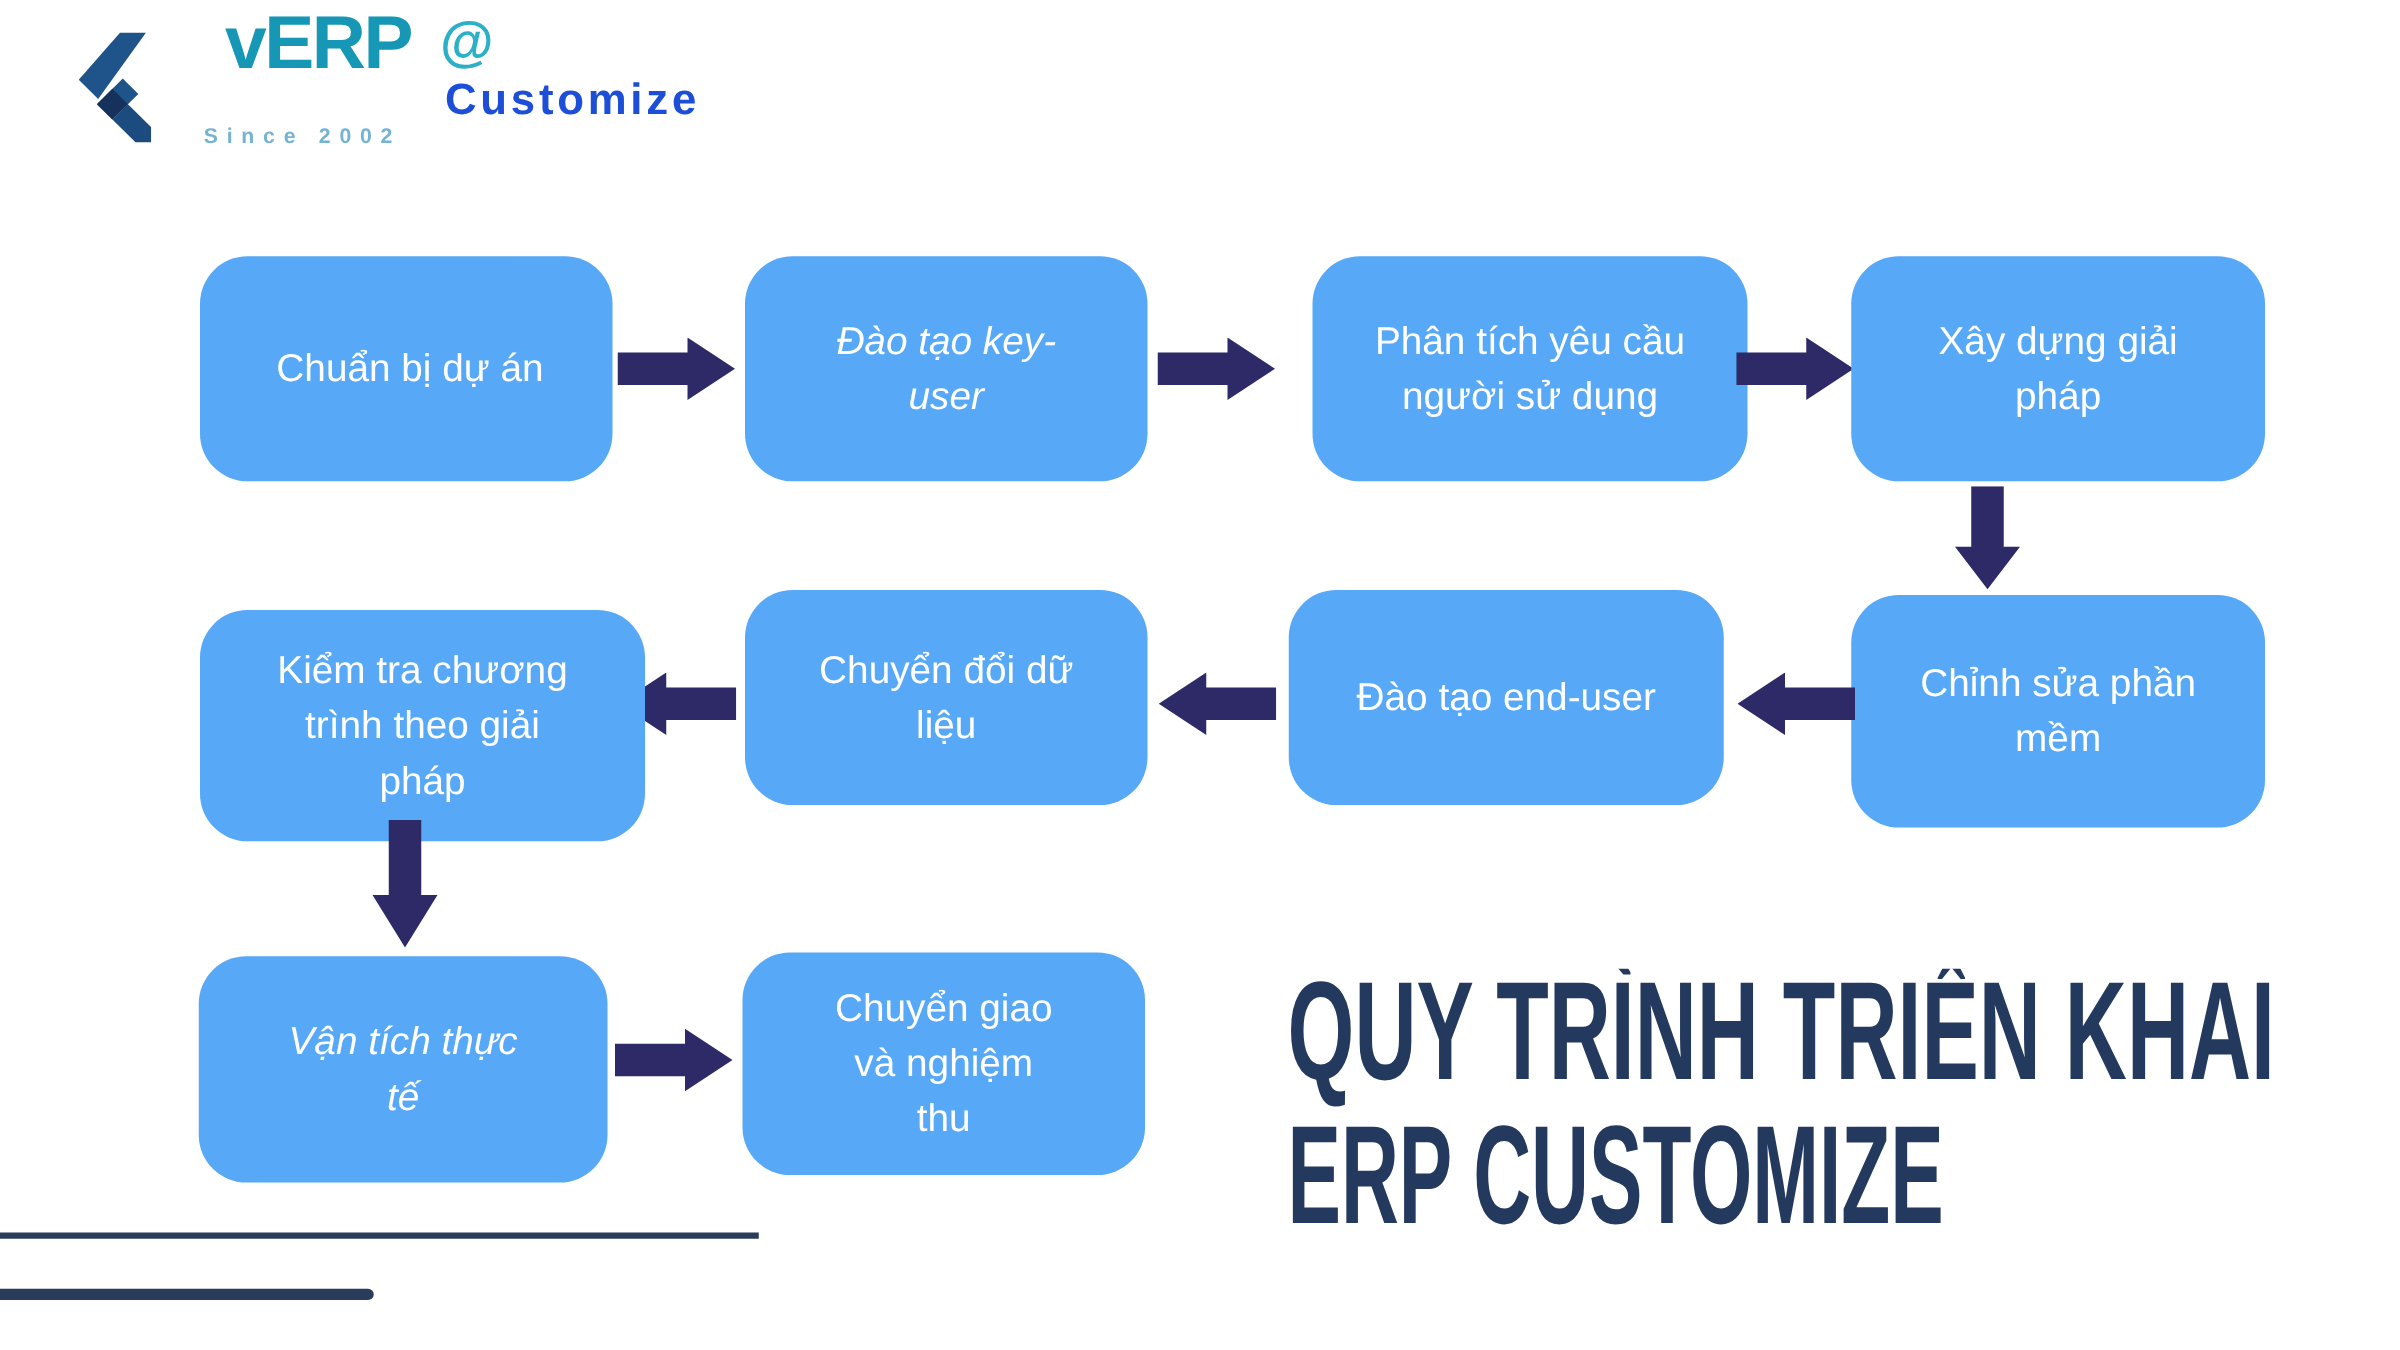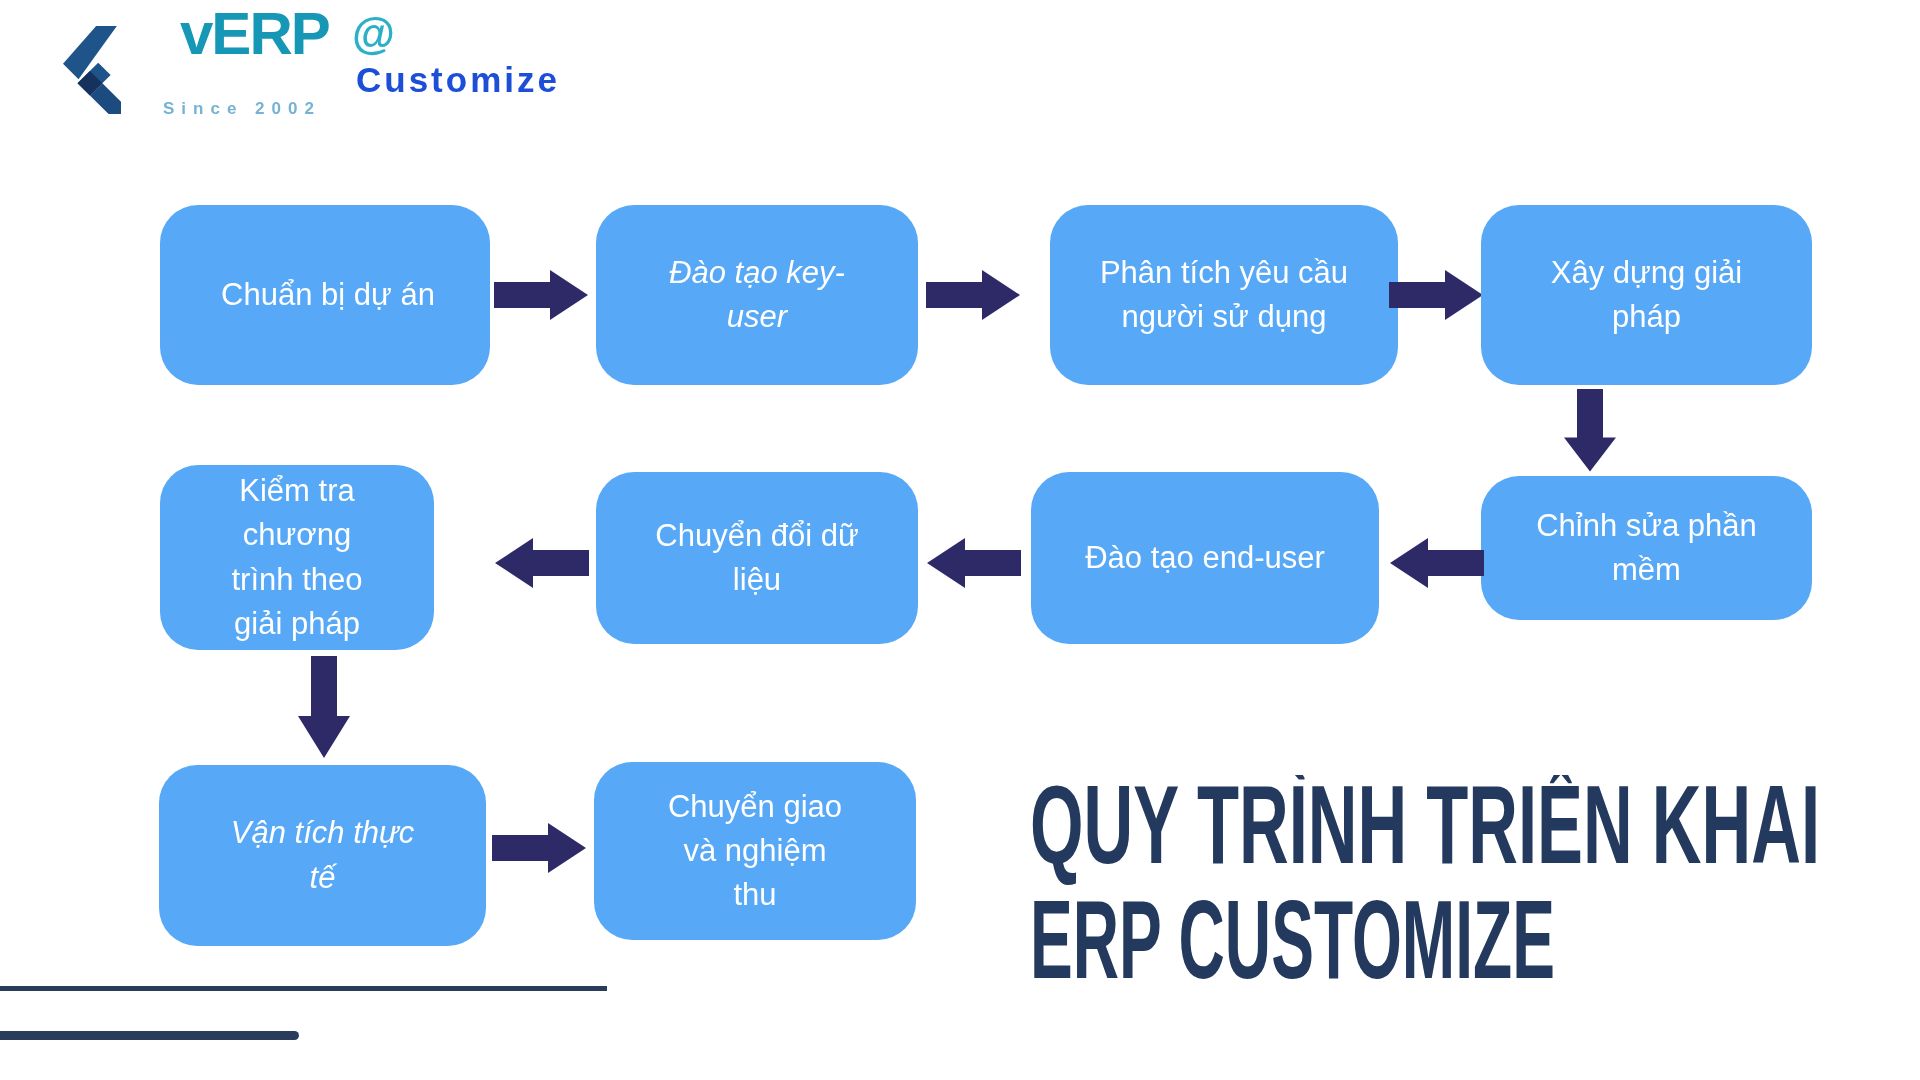--- a/index.html
+++ b/index.html
@@ -112,21 +112,21 @@
   </svg>
 
   <div class="step pad-md" style="left:1481px;top:205px;width:331px;height:180px;">
     <span>Xây dựng giải pháp</span>
   </div>
 
   <svg class="arrow" style="left:1563px;top:389px;" width="54" height="84" viewBox="0 0 54 104" preserveAspectRatio="none">
     <polygon points="14,0 40,0 40,60 53,60 27,102 1,60 14,60"></polygon>
   </svg>
 
-  <div class="step pad-sm" style="left:1481px;top:476px;width:331px;height:144px;">
+  <div class="step pad-sm" style="left:1481px;top:476px;width:331px;height:186px;">
     <span>Chỉnh sửa phần mềm</span>
   </div>
 
   <svg class="arrow" style="left:1389px;top:538px;" width="95" height="50" viewBox="0 0 95 50">
     <polygon points="95,12 39,12 39,0 1,25 39,50 39,38 95,38"></polygon>
   </svg>
 
   <div class="step" style="left:1031px;top:472px;width:348px;height:172px;">
     <span>Đào tạo end-user</span>
   </div>
@@ -136,21 +136,21 @@
   </svg>
 
   <div class="step pad-lg" style="left:596px;top:472px;width:322px;height:172px;">
     <span>Chuyển đổi dữ liệu</span>
   </div>
 
   <svg class="arrow" style="left:494px;top:538px;" width="95" height="50" viewBox="0 0 95 50">
     <polygon points="95,12 39,12 39,0 1,25 39,50 39,38 95,38"></polygon>
   </svg>
 
-  <div class="step pad-md2" style="left:160px;top:465px;width:274px;height:185px;">
+  <div class="step pad-md2" style="left:160px;top:488px;width:356px;height:185px;">
     <span>Kiểm tra chương trình theo giải pháp</span>
   </div>
 
   <svg class="arrow" style="left:297px;top:656px;" width="54" height="104" viewBox="0 0 54 104" preserveAspectRatio="none">
     <polygon points="14,0 40,0 40,60 53,60 27,102 1,60 14,60"></polygon>
   </svg>
 
   <div class="step pad-xl" style="left:159px;top:765px;width:327px;height:181px;">
     <span>Vận tích thực tế</span>
   </div>

